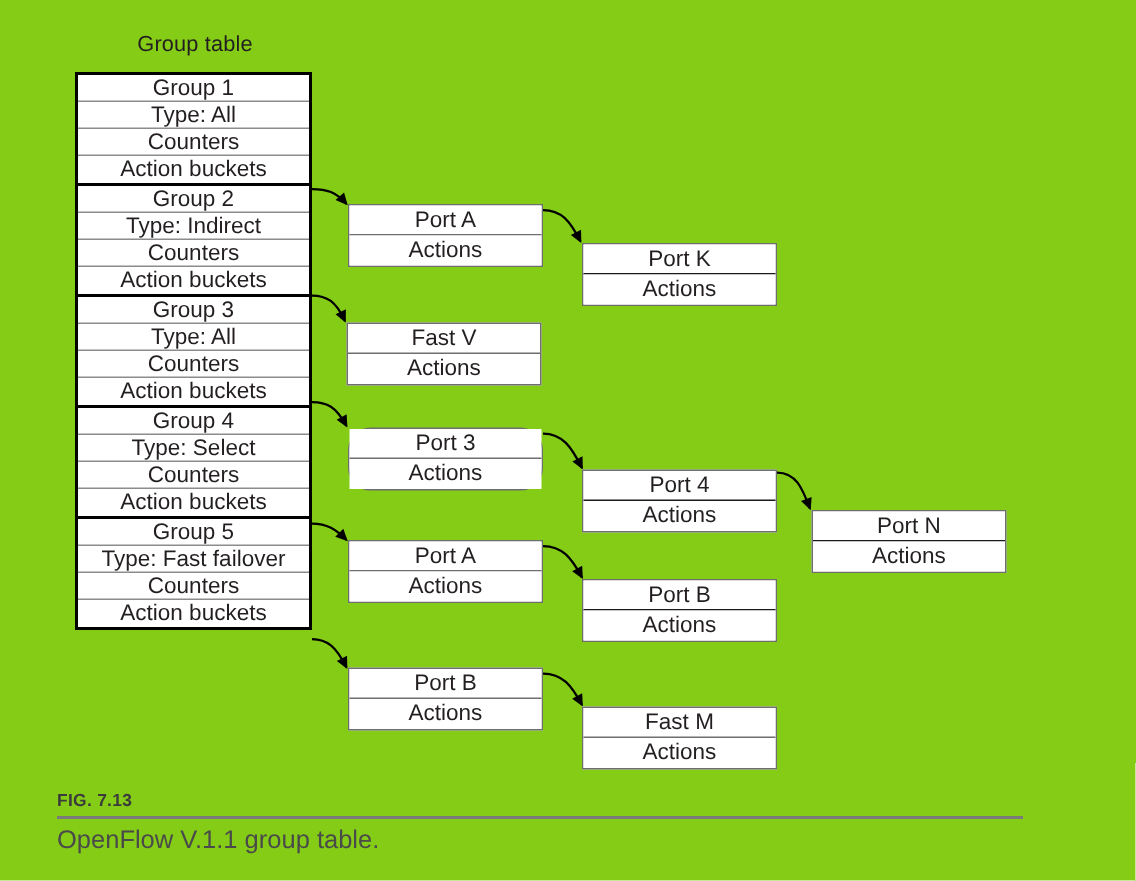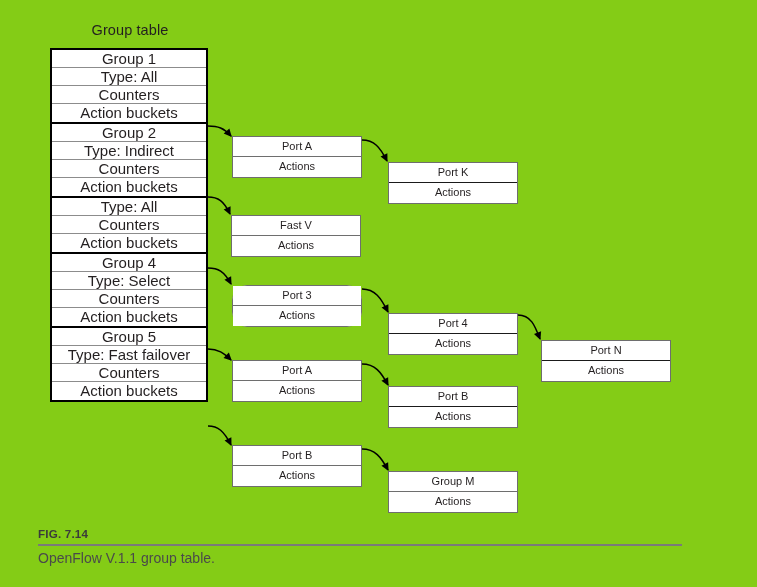--- a/index.html
+++ b/index.html
@@ -72,21 +72,21 @@
     box-sizing: border-box;
     width: 130px;
     background: #ffffff;
     border: 1.3px solid #6e6e6e;
   }
   .port-row {
     box-sizing: border-box;
     height: 20px;
     line-height: 19px;
     text-align: center;
-    font-size: 11px;
+    font-size: 15px;
     color: #231f20;
     white-space: nowrap;
     overflow: hidden;
     background: #ffffff;
   }
   .port-row.port-name {
     border-bottom: 1.3px solid #6e6e6e;
   }
   .port-box.dark-sep .port-row.port-name {
     border-bottom: 1.6px solid #1a1a1a;
@@ -117,21 +117,21 @@
     left: 38px;
     top: 544px;
     width: 644px;
     height: 2px;
     background: #7a7a7a;
   }
   .fig-caption {
     position: absolute;
     left: 38px;
     top: 550px;
-    font-size: 14px;
+    font-size: 17px;
     color: #4a4a4a;
     white-space: nowrap;
   }
 </style>
 </head>
 <body>
 
 <div id="figure-root">
 
   <div class="diagram-title">Group table</div>
@@ -146,20 +146,21 @@
     </div>
 
     <div class="group-block">
       <div class="gt-row">Group 2</div>
       <div class="gt-row">Type: Indirect</div>
       <div class="gt-row">Counters</div>
       <div class="gt-row last-in-block">Action buckets</div>
     </div>
 
     <div class="group-block">
+      <div class="gt-row">Group 3</div>
       <div class="gt-row">Type: All</div>
       <div class="gt-row">Counters</div>
       <div class="gt-row last-in-block">Action buckets</div>
     </div>
 
     <div class="group-block">
       <div class="gt-row">Group 4</div>
       <div class="gt-row">Type: Select</div>
       <div class="gt-row">Counters</div>
       <div class="gt-row last-in-block">Action buckets</div>
@@ -243,21 +244,21 @@
     <div class="port-row port-name">Port B</div>
     <div class="port-row port-actions">Actions</div>
   </div>
 
   <div class="port-box" style="left:232px; top:445px;">
     <div class="port-row port-name">Port B</div>
     <div class="port-row port-actions">Actions</div>
   </div>
 
   <div class="port-box" style="left:388px; top:471px;">
-    <div class="port-row port-name">Group M</div>
-    <div class="port-row port-actions">Actions</div>
-  </div>
-
-  <div class="fig-label">FIG. 7.14</div>
+    <div class="port-row port-name">Fast M</div>
+    <div class="port-row port-actions">Actions</div>
+  </div>
+
+  <div class="fig-label">FIG. 7.13</div>
   <div class="fig-rule"></div>
   <div class="fig-caption">OpenFlow V.1.1 group table.</div>
 
 </div>
 
 </body></html>

